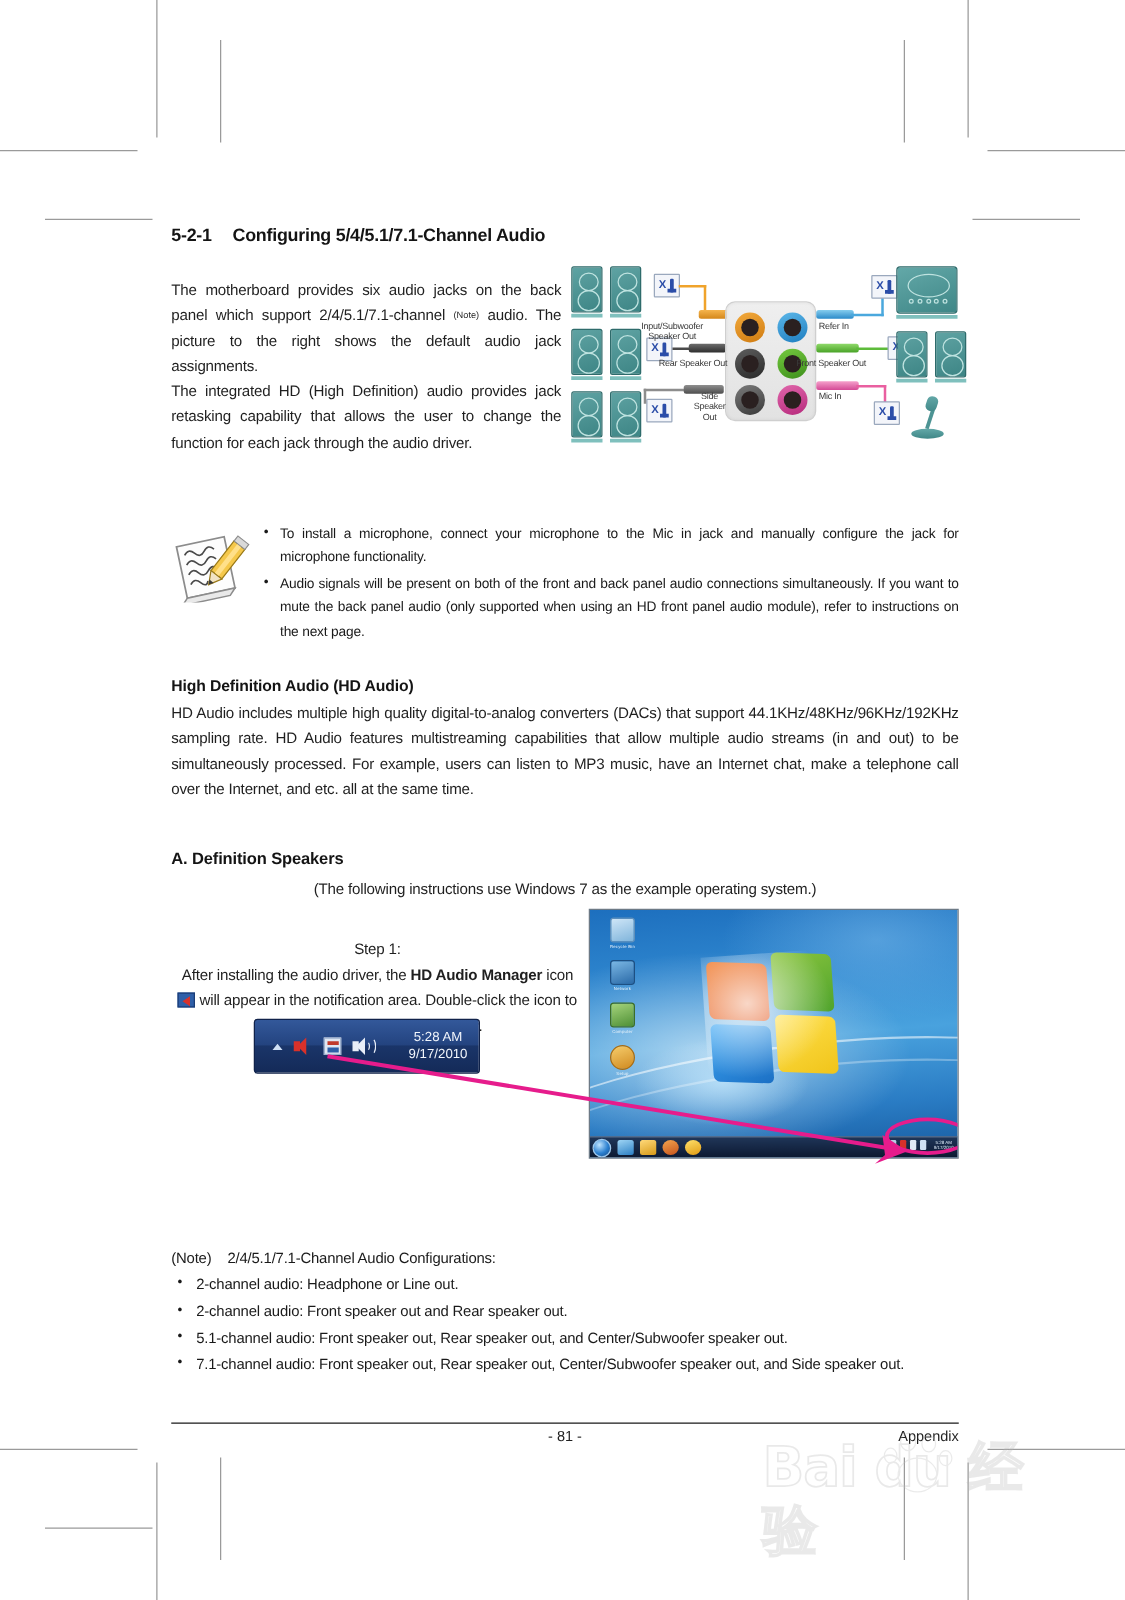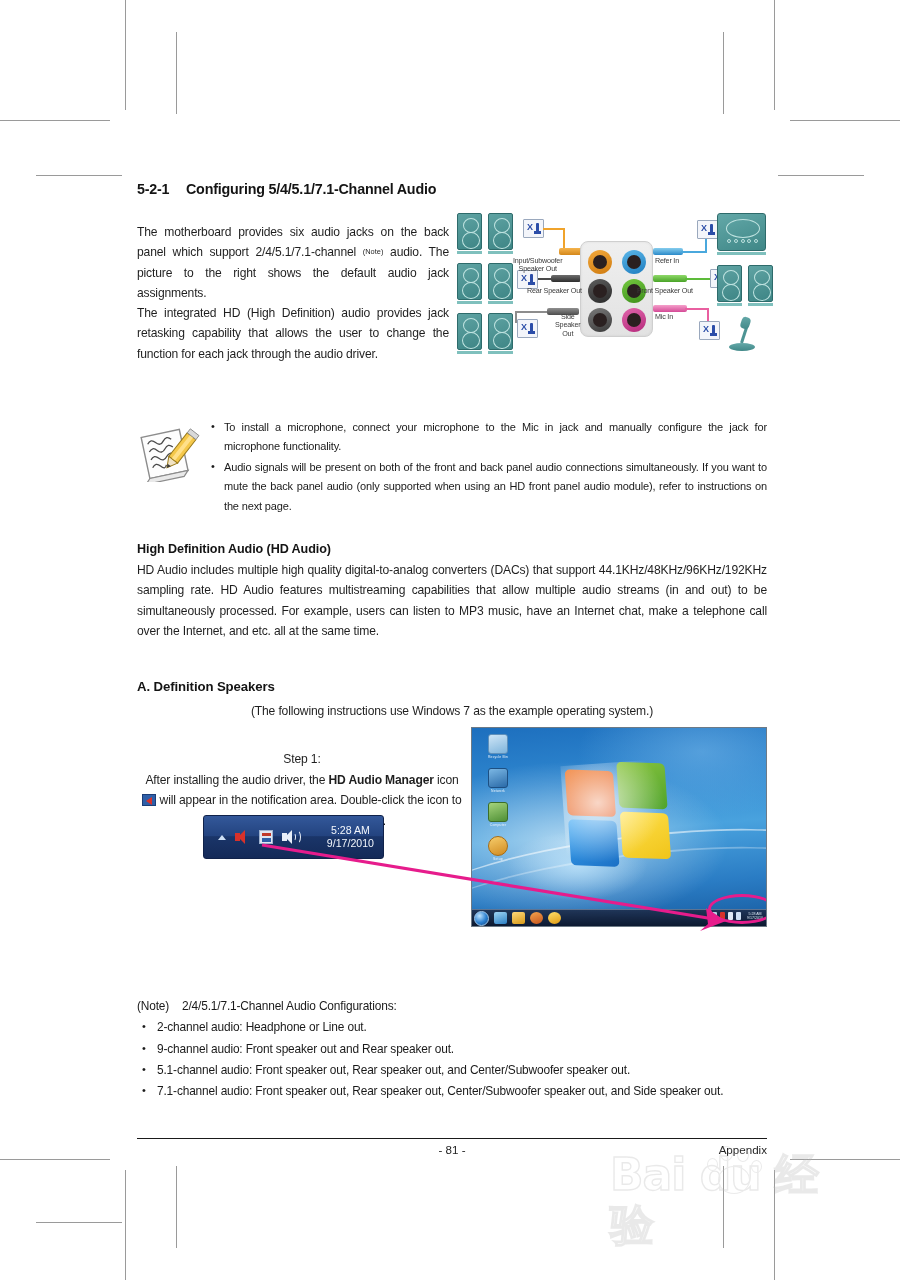--- a/index.html
+++ b/index.html
@@ -494,21 +494,21 @@
 
     <div id="trayEllipse"></div>
   </div>
 
   <div id="bottomNote">
     <div class="noteline">
       <span class="lbl">(Note)</span><span>2/4/5.1/7.1-Channel Audio Configurations:</span>
     </div>
     <ul>
       <li>2-channel audio: Headphone or Line out.</li>
-      <li>9-channel audio: Front speaker out and Rear speaker out.</li>
+      <li>2-channel audio: Front speaker out and Rear speaker out.</li>
       <li>5.1-channel audio: Front speaker out, Rear speaker out, and Center/Subwoofer speaker out.</li>
       <li>7.1-channel audio: Front speaker out, Rear speaker out, Center/Subwoofer speaker out, and Side speaker out.</li>
     </ul>
   </div>
 
   <div id="footRule"></div>
   <div id="footer">
     <span id="pageNum">- 81 -</span>
     <span id="sectionName">Appendix</span>
   </div>

